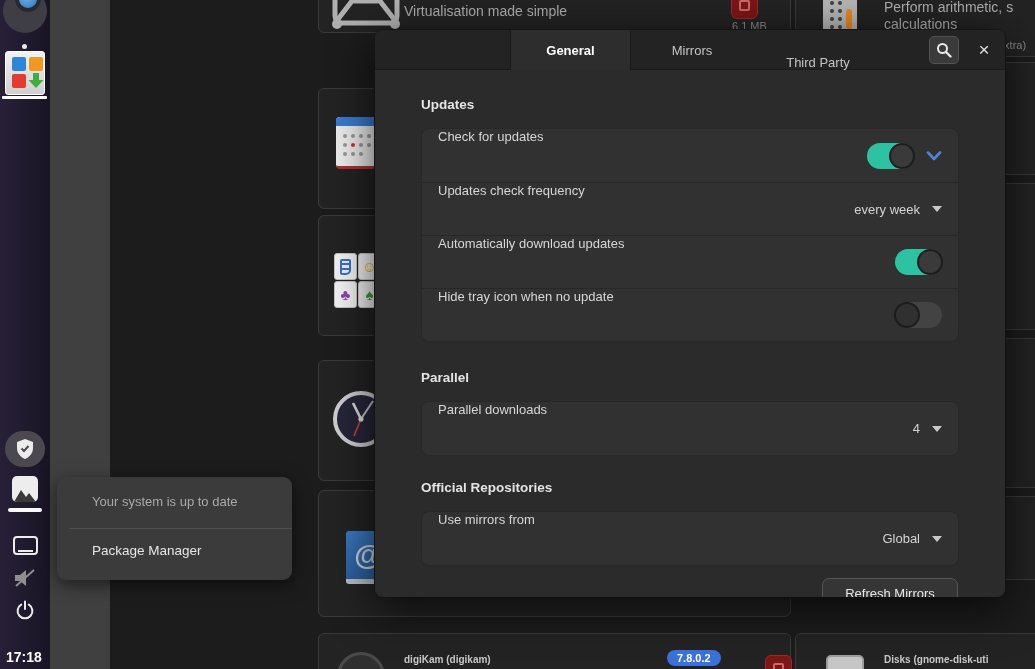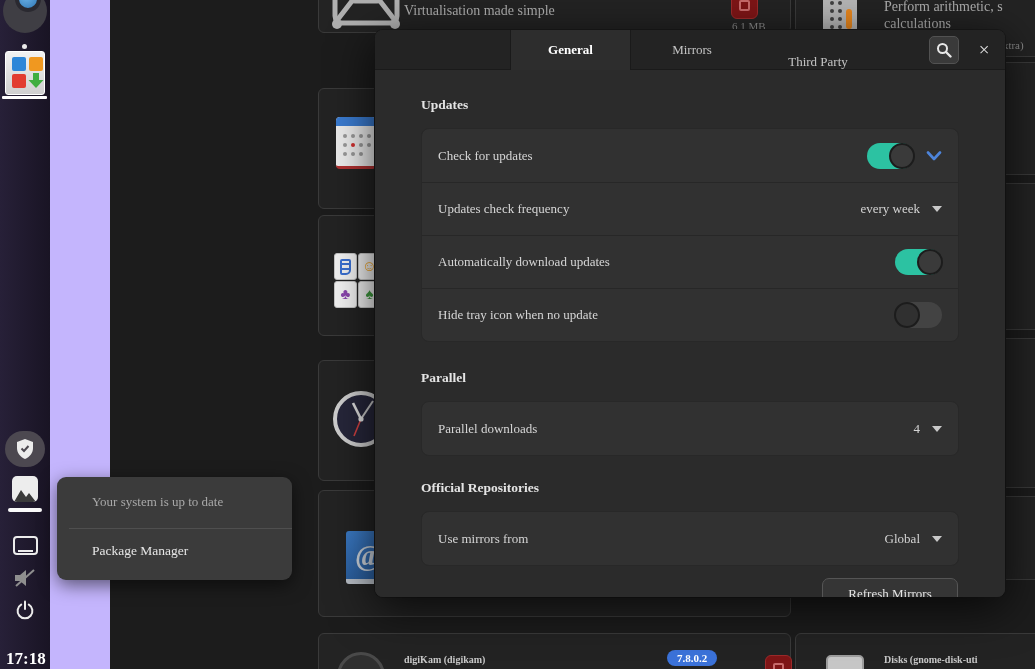--- a/index.html
+++ b/index.html
@@ -1,18 +1,18 @@
 <!DOCTYPE html>
 <html><head>
 <meta charset="utf-8">
 <style>
   * { margin:0; padding:0; box-sizing:border-box; }
   html,body { background:#000; }
   .screen { position:relative; width:1035px; height:669px; overflow:hidden;
-            background:#c4b5fd; font-family:Liberation Serif, serif; }
+            background:#404040; font-family:Liberation Sans, sans-serif; }
 
   
   .main-window { position:absolute; left:110px; top:0; width:925px; height:669px;
                  background:#1c1c1c; }
   .card { position:absolute; background:#232323; border:1px solid #3a3a3a; border-radius:6px; }
   .col-l { left:208px; width:473px; }
   .col-r { left:685px; width:365px; }
   .l0{top:-88px;height:121px} .l1{top:88px;height:121px} .l2{top:215px;height:121px}
   .l3{top:360px;height:121px} .l4{top:490px;height:127px} .l5{top:633px;height:120px}
   .r0{top:-65px;height:122px} .r1{top:62px;height:113px} .r2{top:183px;height:147px}
@@ -73,21 +73,21 @@
   .shield-pill { position:absolute; left:5px; top:431px; width:40px; height:36px; border-radius:18px;
                  background:#4c4850; display:flex; align-items:center; justify-content:center; }
   .photos-icon { position:absolute; left:12px; top:476px; width:26px; height:26px; background:#ededed;
                  border-radius:5px; display:flex; align-items:flex-end; justify-content:center; overflow:hidden; }
   .dock-divider { position:absolute; left:8px; top:508px; width:34px; height:4px; background:#fafafa; border-radius:2px; }
   .tp-icon { position:absolute; left:13px; top:536px; width:25px; height:19px;
              border:2px solid #ececec; border-radius:4px; }
   .tp-icon::after { content:""; position:absolute; left:3px; right:3px; bottom:1px; height:2px; background:#ececec; }
   .muted-icon { position:absolute; left:13px; top:567px; }
   .power-icon { position:absolute; left:15px; top:600px; }
-  .dock-time { position:absolute; left:6px; top:649px; font-size:17px; font-weight:bold; color:#ffffff; }
+  .dock-time { position:absolute; left:6px; top:649px; font-size:14px; font-weight:bold; color:#ffffff; }
 
   
   .tray-menu { position:absolute; left:57px; top:477px; width:235px; height:103px;
                background:#3b3b3b; border-radius:9px; z-index:8;
                box-shadow:0 5px 18px rgba(0,0,0,0.55); }
   .tray-status { position:absolute; left:35px; top:17px; font-size:13px; color:#a9a9a9; }
   .tray-sep { position:absolute; left:12px; right:0; top:51px; height:1px; background:#4f4f4f; }
   .tray-item { position:absolute; left:35px; top:66px; font-size:13.5px; color:#e6e6e6; }
 
   
@@ -106,21 +106,21 @@
   .search-btn { position:absolute; left:554px; top:6px; width:30px; height:28px; background:#3a3a3a;
                 border:1px solid #525252; border-radius:5px; display:flex; align-items:center; justify-content:center; }
   .close-btn { position:absolute; left:596px; top:8px; width:26px; height:24px; display:flex;
                align-items:center; justify-content:center; color:#dedede; font-size:19px; }
   .dlg-body { position:absolute; left:0; top:40px; right:0; bottom:0; background:#2b2b2b; }
   .sec-title { position:absolute; left:46px; font-size:13.5px; font-weight:bold; color:#e4e4e4; }
   .t-updates { top:27px; } .t-downloads { top:300px; } .t-repos { top:410px; }
   .setting-card { position:absolute; left:46px; width:538px; background:#313131;
                   border-radius:8px; border:1px solid #282828; }
   .c1 { top:58px; }  .c2 { top:331px; } .c3 { top:441px; }
-  .s-row { height:53px; display:flex; align-items:center; padding:0 16px; }
+  .s-row { height:53px; display:flex; padding:0 16px; }
   .s-row + .s-row { border-top:1.5px solid #272727; }
   .s-label { flex:1; font-size:13px; color:#d6d6d6; }
   .row-end { display:flex; align-items:center; gap:12px; }
   .s-value { font-size:13px; color:#d4d4d4; }
   .toggle { position:relative; width:47px; height:26px; border-radius:13px; }
   .toggle .knob { position:absolute; top:0; width:26px; height:26px; border-radius:50%;
                   border:2px solid #1c1c1c; }
   .toggle.on { background:#2cc2a2; }
   .toggle.on .knob { right:-1px; background:#3a3a3a; }
   .toggle.off { background:#434343; }

